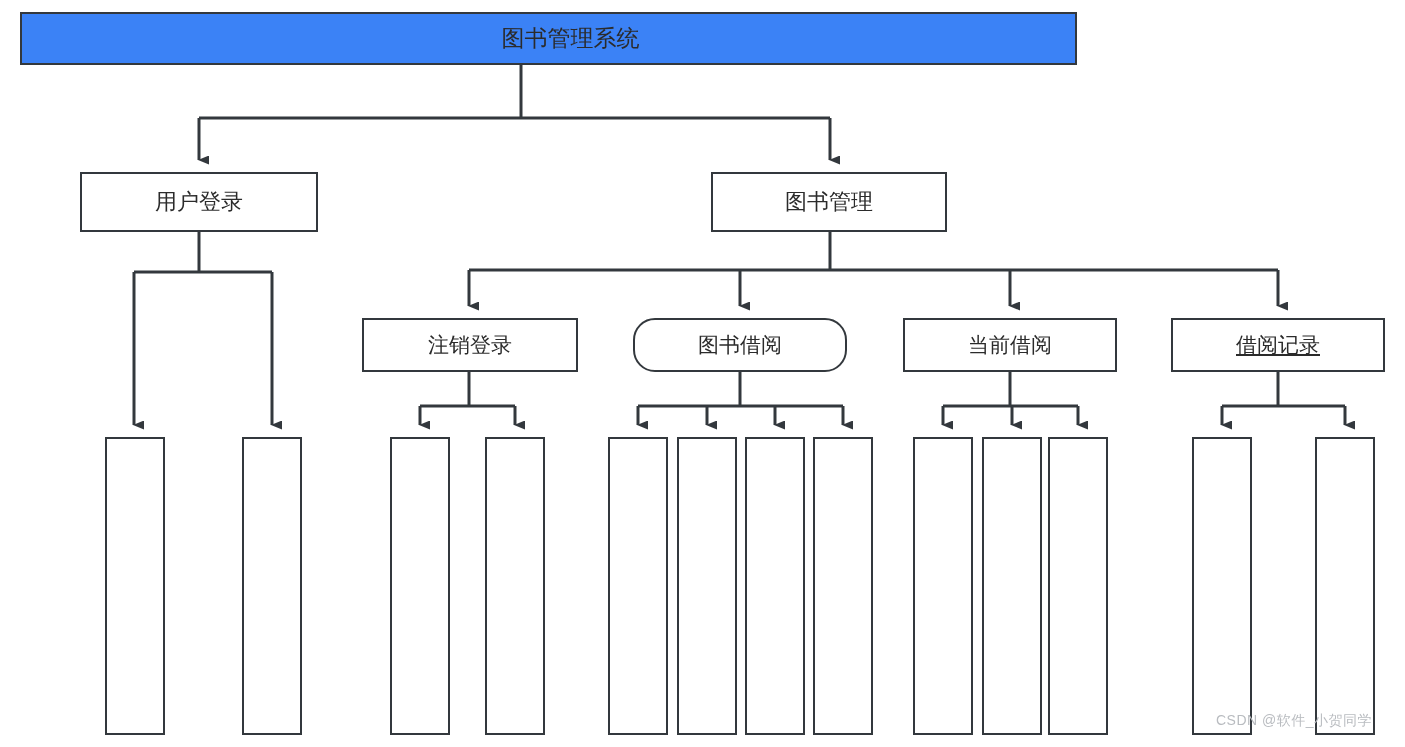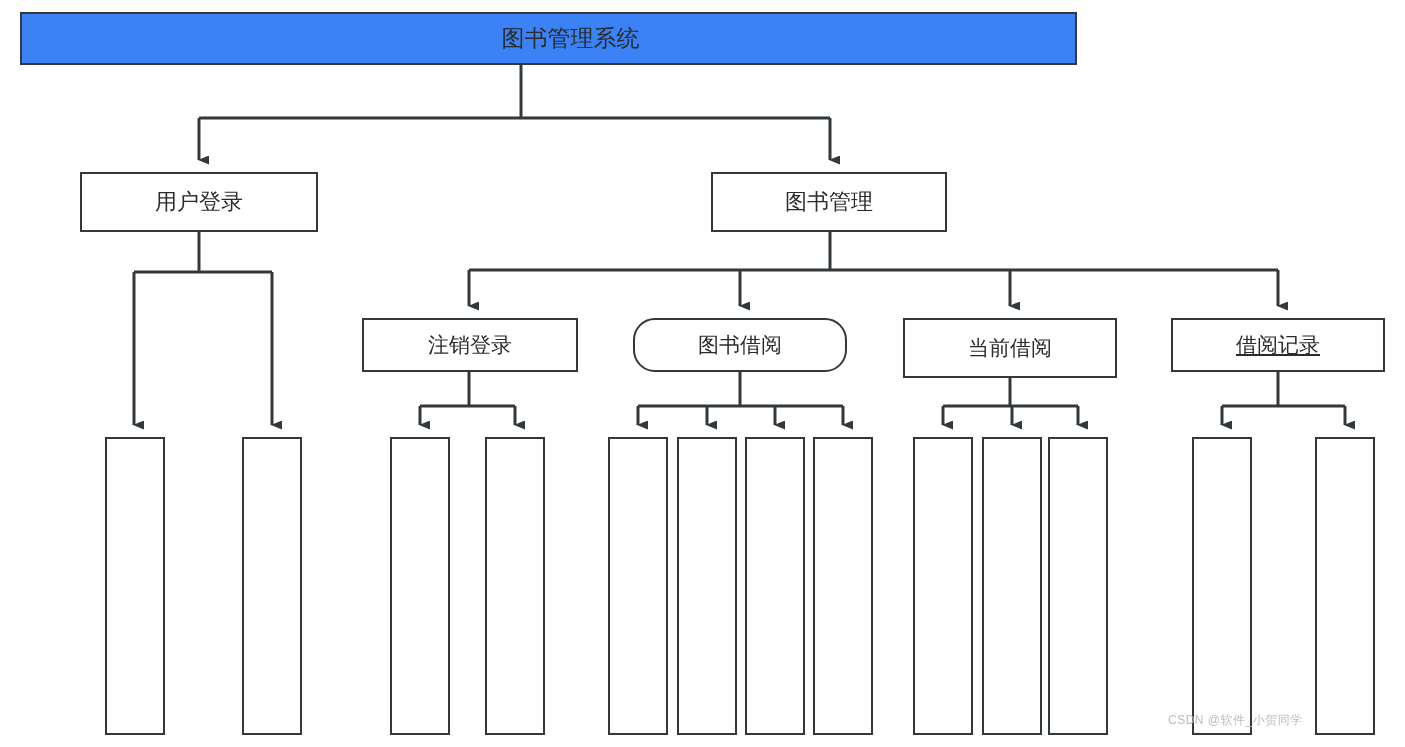--- a/index.html
+++ b/index.html
@@ -56,23 +56,23 @@
     letter-spacing: 1px;
   }
   .node.leaf .leaf-label {
     display: block;
     white-space: normal;
     max-height: 282px;
     overflow: hidden;
   }
   .watermark {
     position: absolute;
-    left: 1168px;
+    left: 1216px;
     top: 712px;
-    font-size: 12px;
+    font-size: 14px;
     color: #b9bcc0;
     white-space: nowrap;
     letter-spacing: 0.5px;
   }
 </style>
 </head>
 <body>
 
 <div id="diagram-root">
 
@@ -136,21 +136,21 @@
   <div class="node level2" style="left: 711px; top: 172px; width: 236px; height: 60px; border-color: rgb(51, 56, 61); color: rgb(43, 43, 43); background: rgb(255, 255, 255); align-items: center;">
     <span>图书管理</span>
   </div>
 
   <div class="node level3" style="left: 362px; top: 318px; width: 216px; height: 54px; border-color: rgb(51, 56, 61); color: rgb(43, 43, 43); background: rgb(255, 255, 255);">
     <span>注销登录</span>
   </div>
   <div class="node level3" style="left: 633px; top: 318px; width: 214px; height: 54px; border-color: rgb(51, 56, 61); color: rgb(43, 43, 43); background: rgb(255, 255, 255); border-radius: 22px;">
     <span>图书借阅</span>
   </div>
-  <div class="node level3" style="left: 903px; top: 318px; width: 214px; height: 60px; border-color: rgb(51, 56, 61); color: rgb(43, 43, 43); background: rgb(255, 255, 255);">
+  <div class="node level3" style="left: 903px; top: 318px; width: 214px; height: 54px; border-color: rgb(51, 56, 61); color: rgb(43, 43, 43); background: rgb(255, 255, 255);">
     <span>当前借阅</span>
   </div>
   <div class="node level3" style="left: 1171px; top: 318px; width: 214px; height: 54px; border-color: rgb(51, 56, 61); color: rgb(43, 43, 43); background: rgb(255, 255, 255); text-decoration: underline;">
     <span>借阅记录</span>
   </div>
 
   <div class="node leaf" style="left: 105px; top: 437px; width: 60px; height: 298px; border-color: rgb(51, 56, 61); color: rgb(43, 43, 43); background: rgb(255, 255, 255);">
     <span class="leaf-label">用户登录</span>
   </div>
   <div class="node leaf" style="left: 242px; top: 437px; width: 60px; height: 298px; border-color: rgb(51, 56, 61); color: rgb(43, 43, 43); background: rgb(255, 255, 255);">

